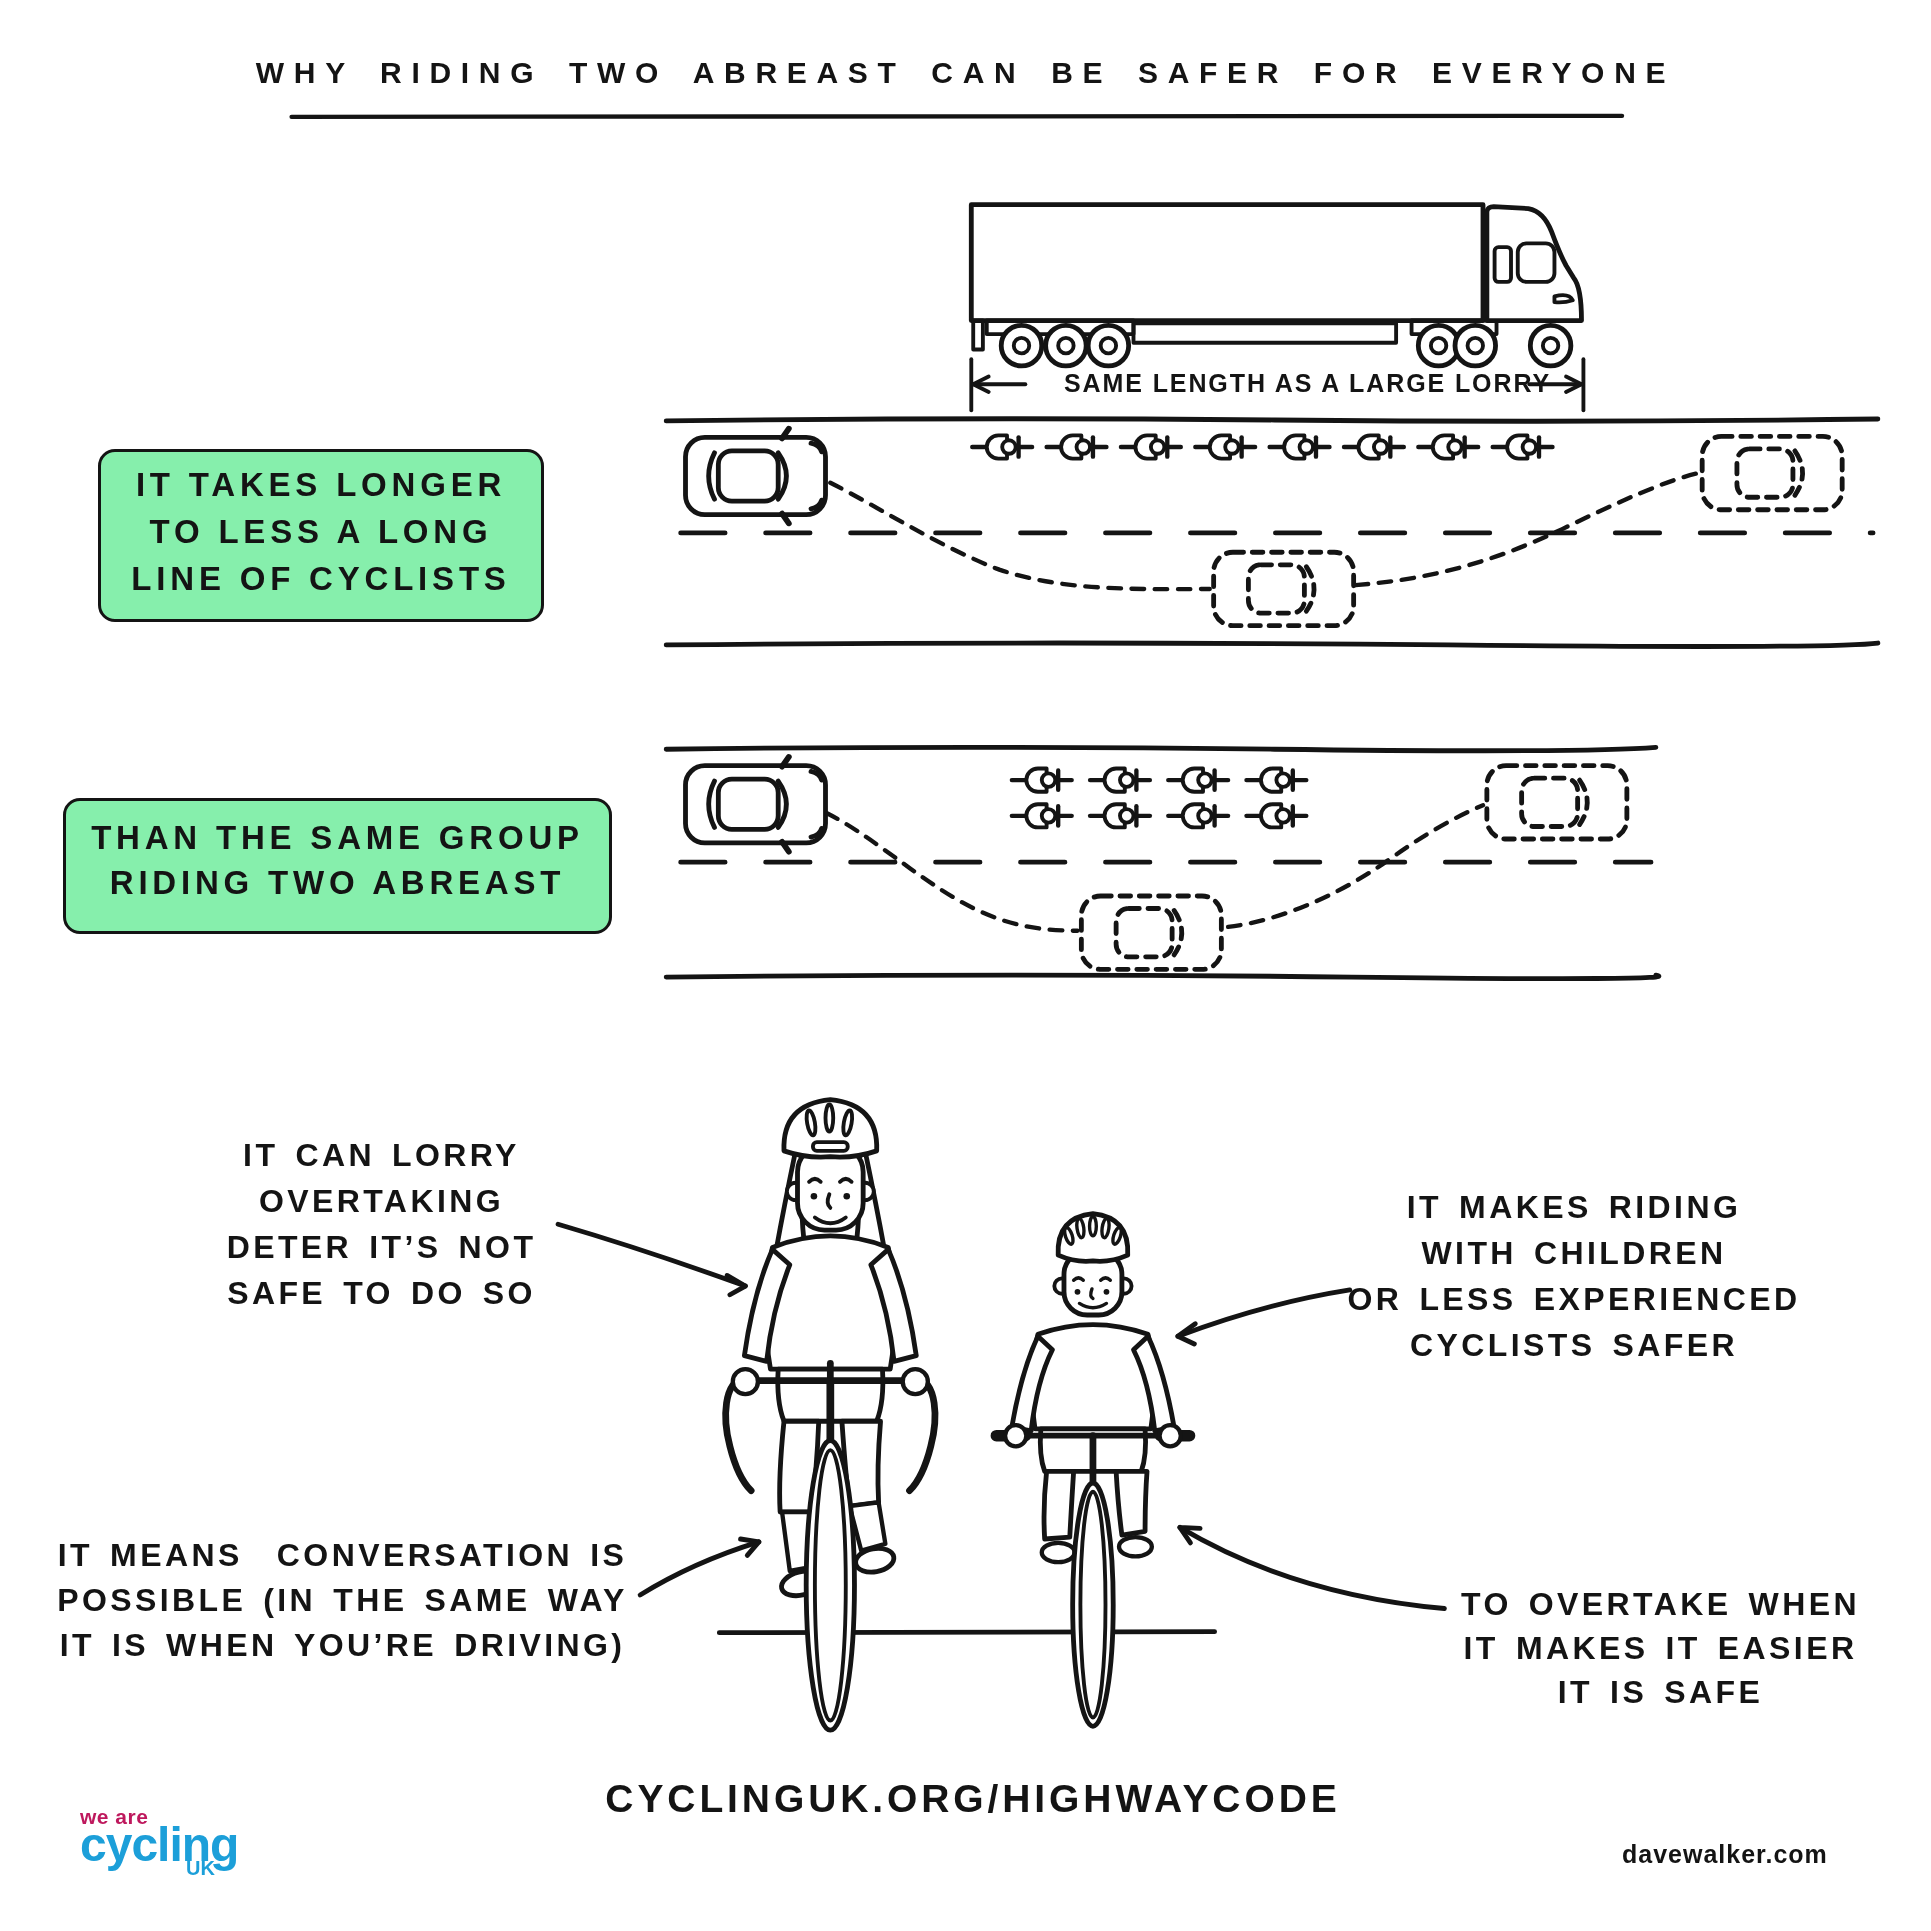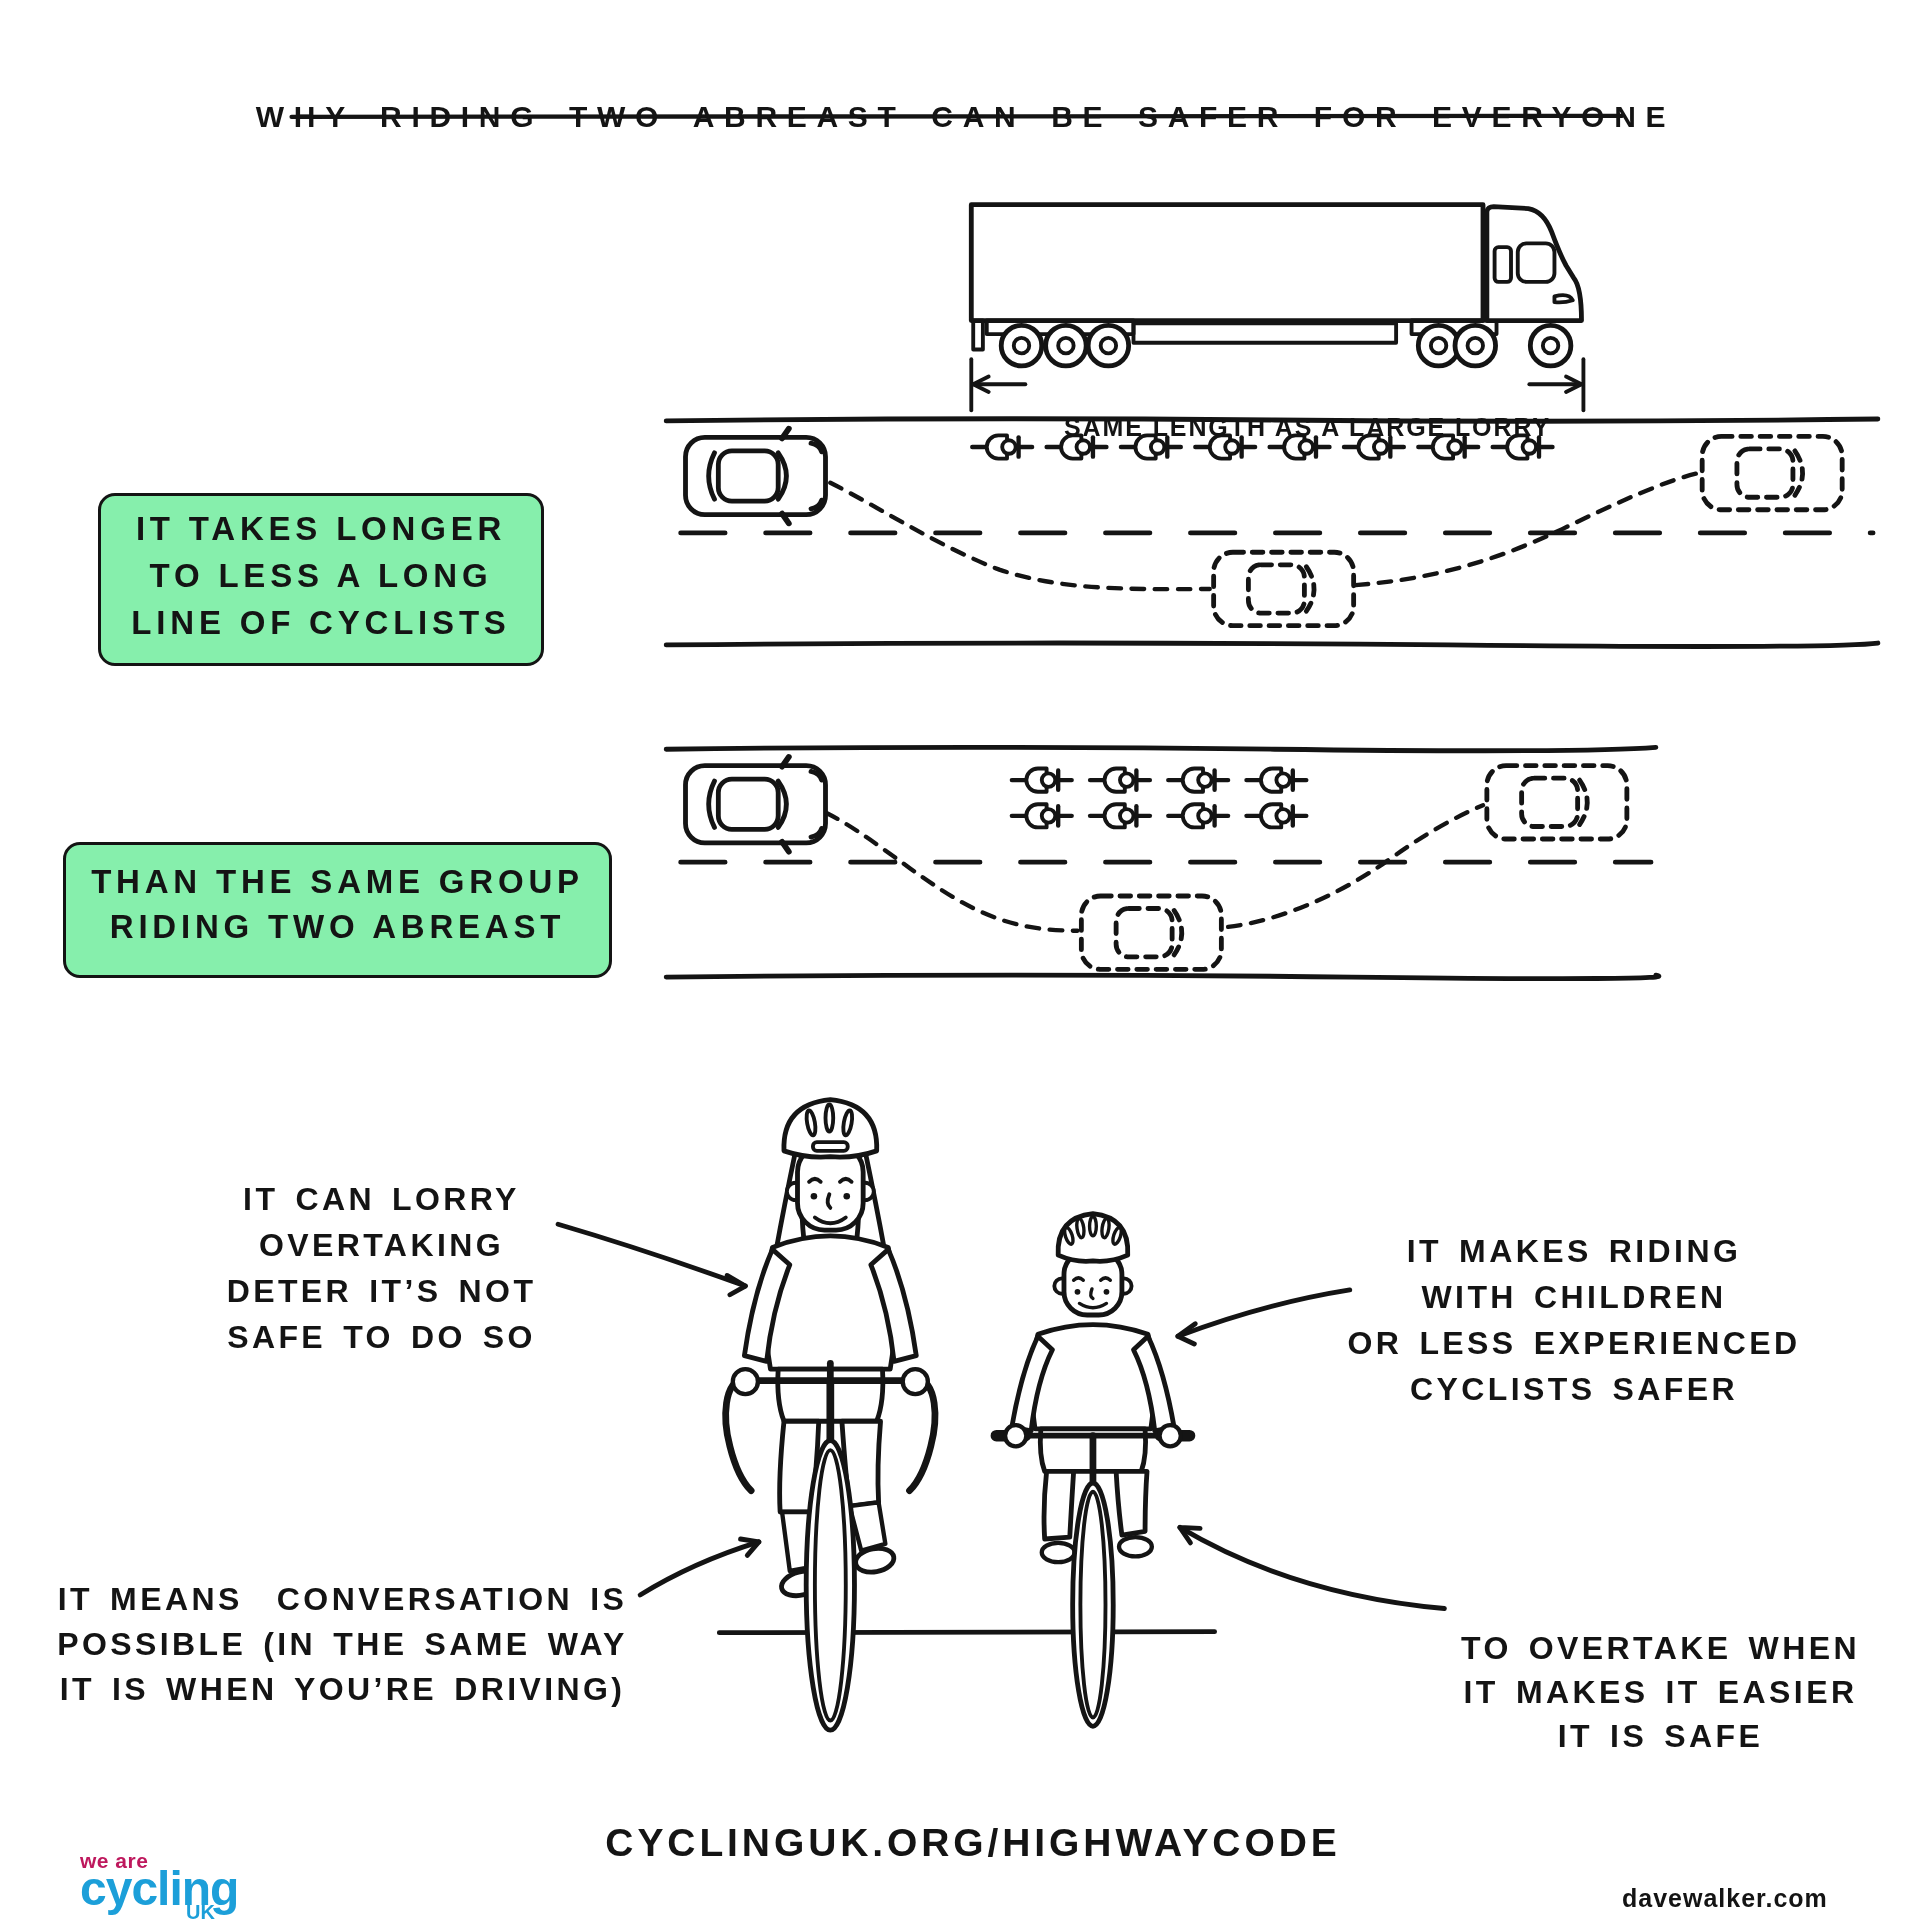--- a/index.html
+++ b/index.html
@@ -1,18 +1,18 @@
 <!DOCTYPE html>
 <html><head>
 <meta charset="utf-8">
 <style>
   html,body{margin:0;padding:0;background:#ffffff;}
   body{width:1931px;height:1931px;position:relative;overflow:hidden;
        font-family:"Liberation Sans", sans-serif;color:#111;}
-  .abs{position:absolute;margin-top:44px;}
+  .abs{position:absolute;}
   .hand{color:#141414;}
   #art{position:absolute;left:0;top:0;width:1931px;height:1931px;}
   .title{left:0;top:56px;width:1931px;text-align:center;font-size:30px;
          letter-spacing:9.7px;word-spacing:7.7px;font-weight:bold;}
   .dimlabel{left:1010px;top:369px;width:541px;text-align:right;font-size:25px;
             letter-spacing:1.9px;font-weight:bold;white-space:pre;}
   .capbox{border:3.9px solid #141414;border-radius:17px;text-align:center;
           font-weight:bold;background:#86efac;}
   .capbox .ln{white-space:pre;}
   #capbox1{left:98px;top:449px;width:440px;height:158px;font-size:33px;

